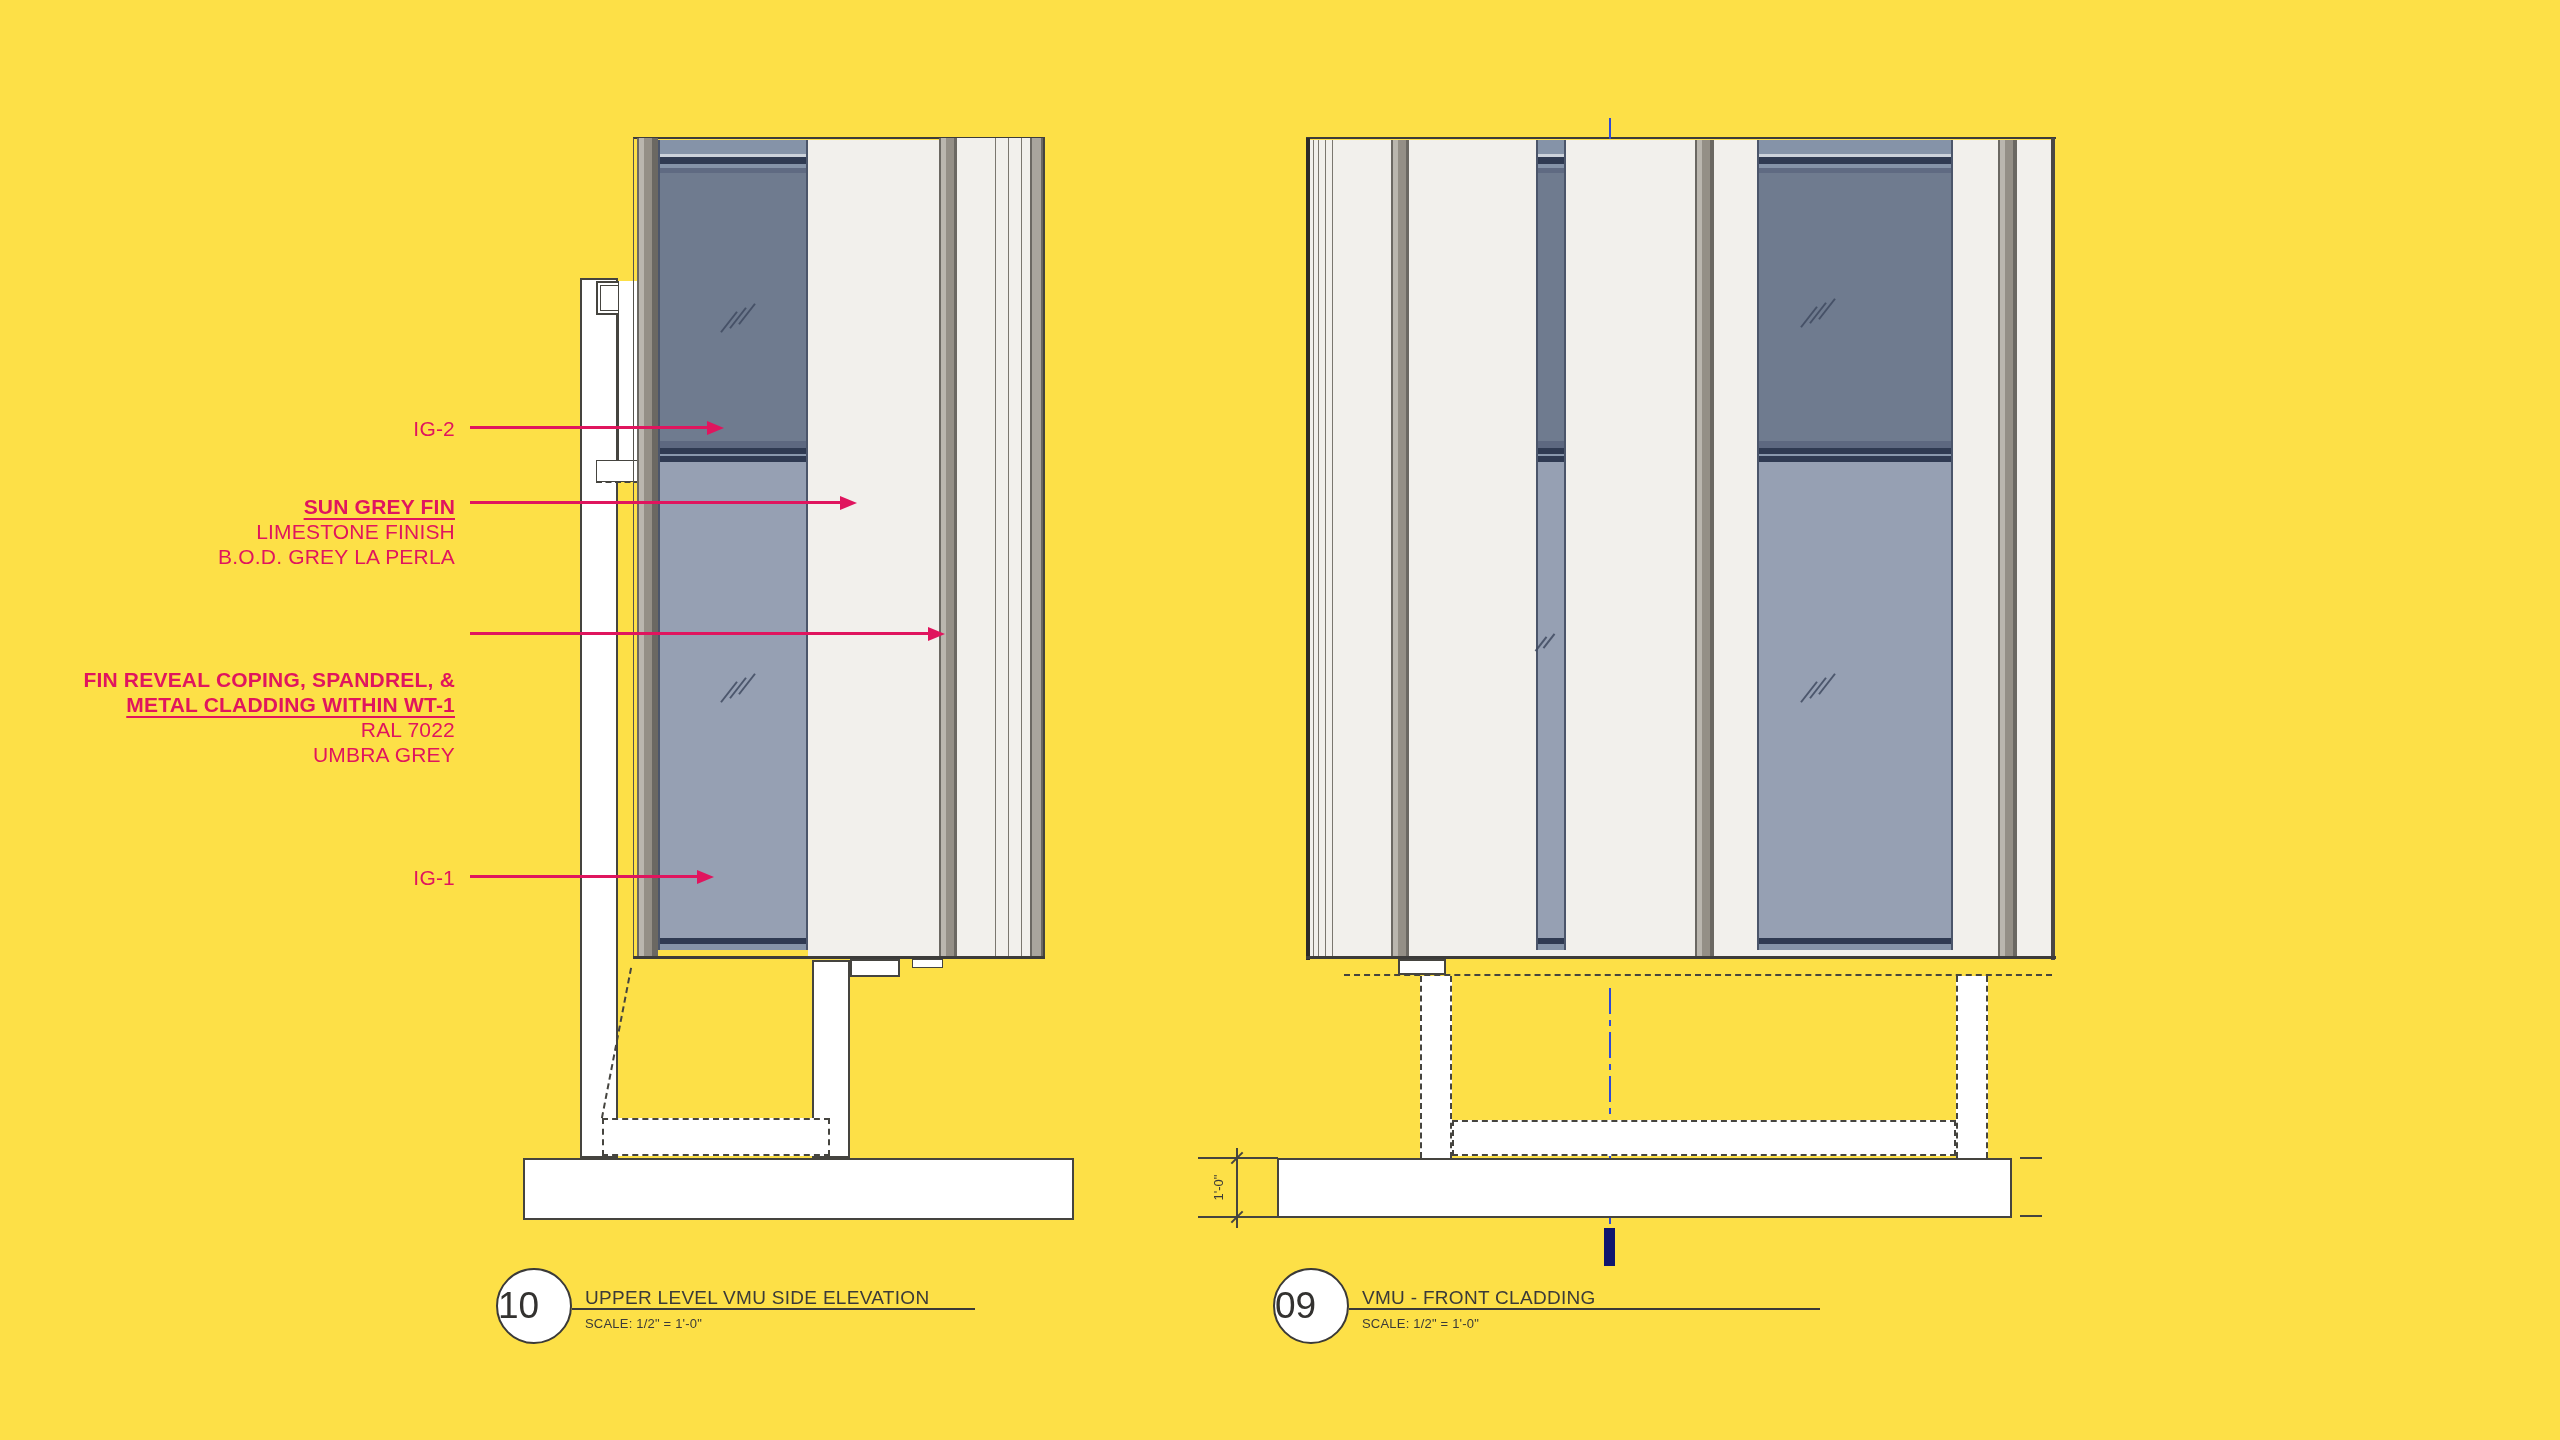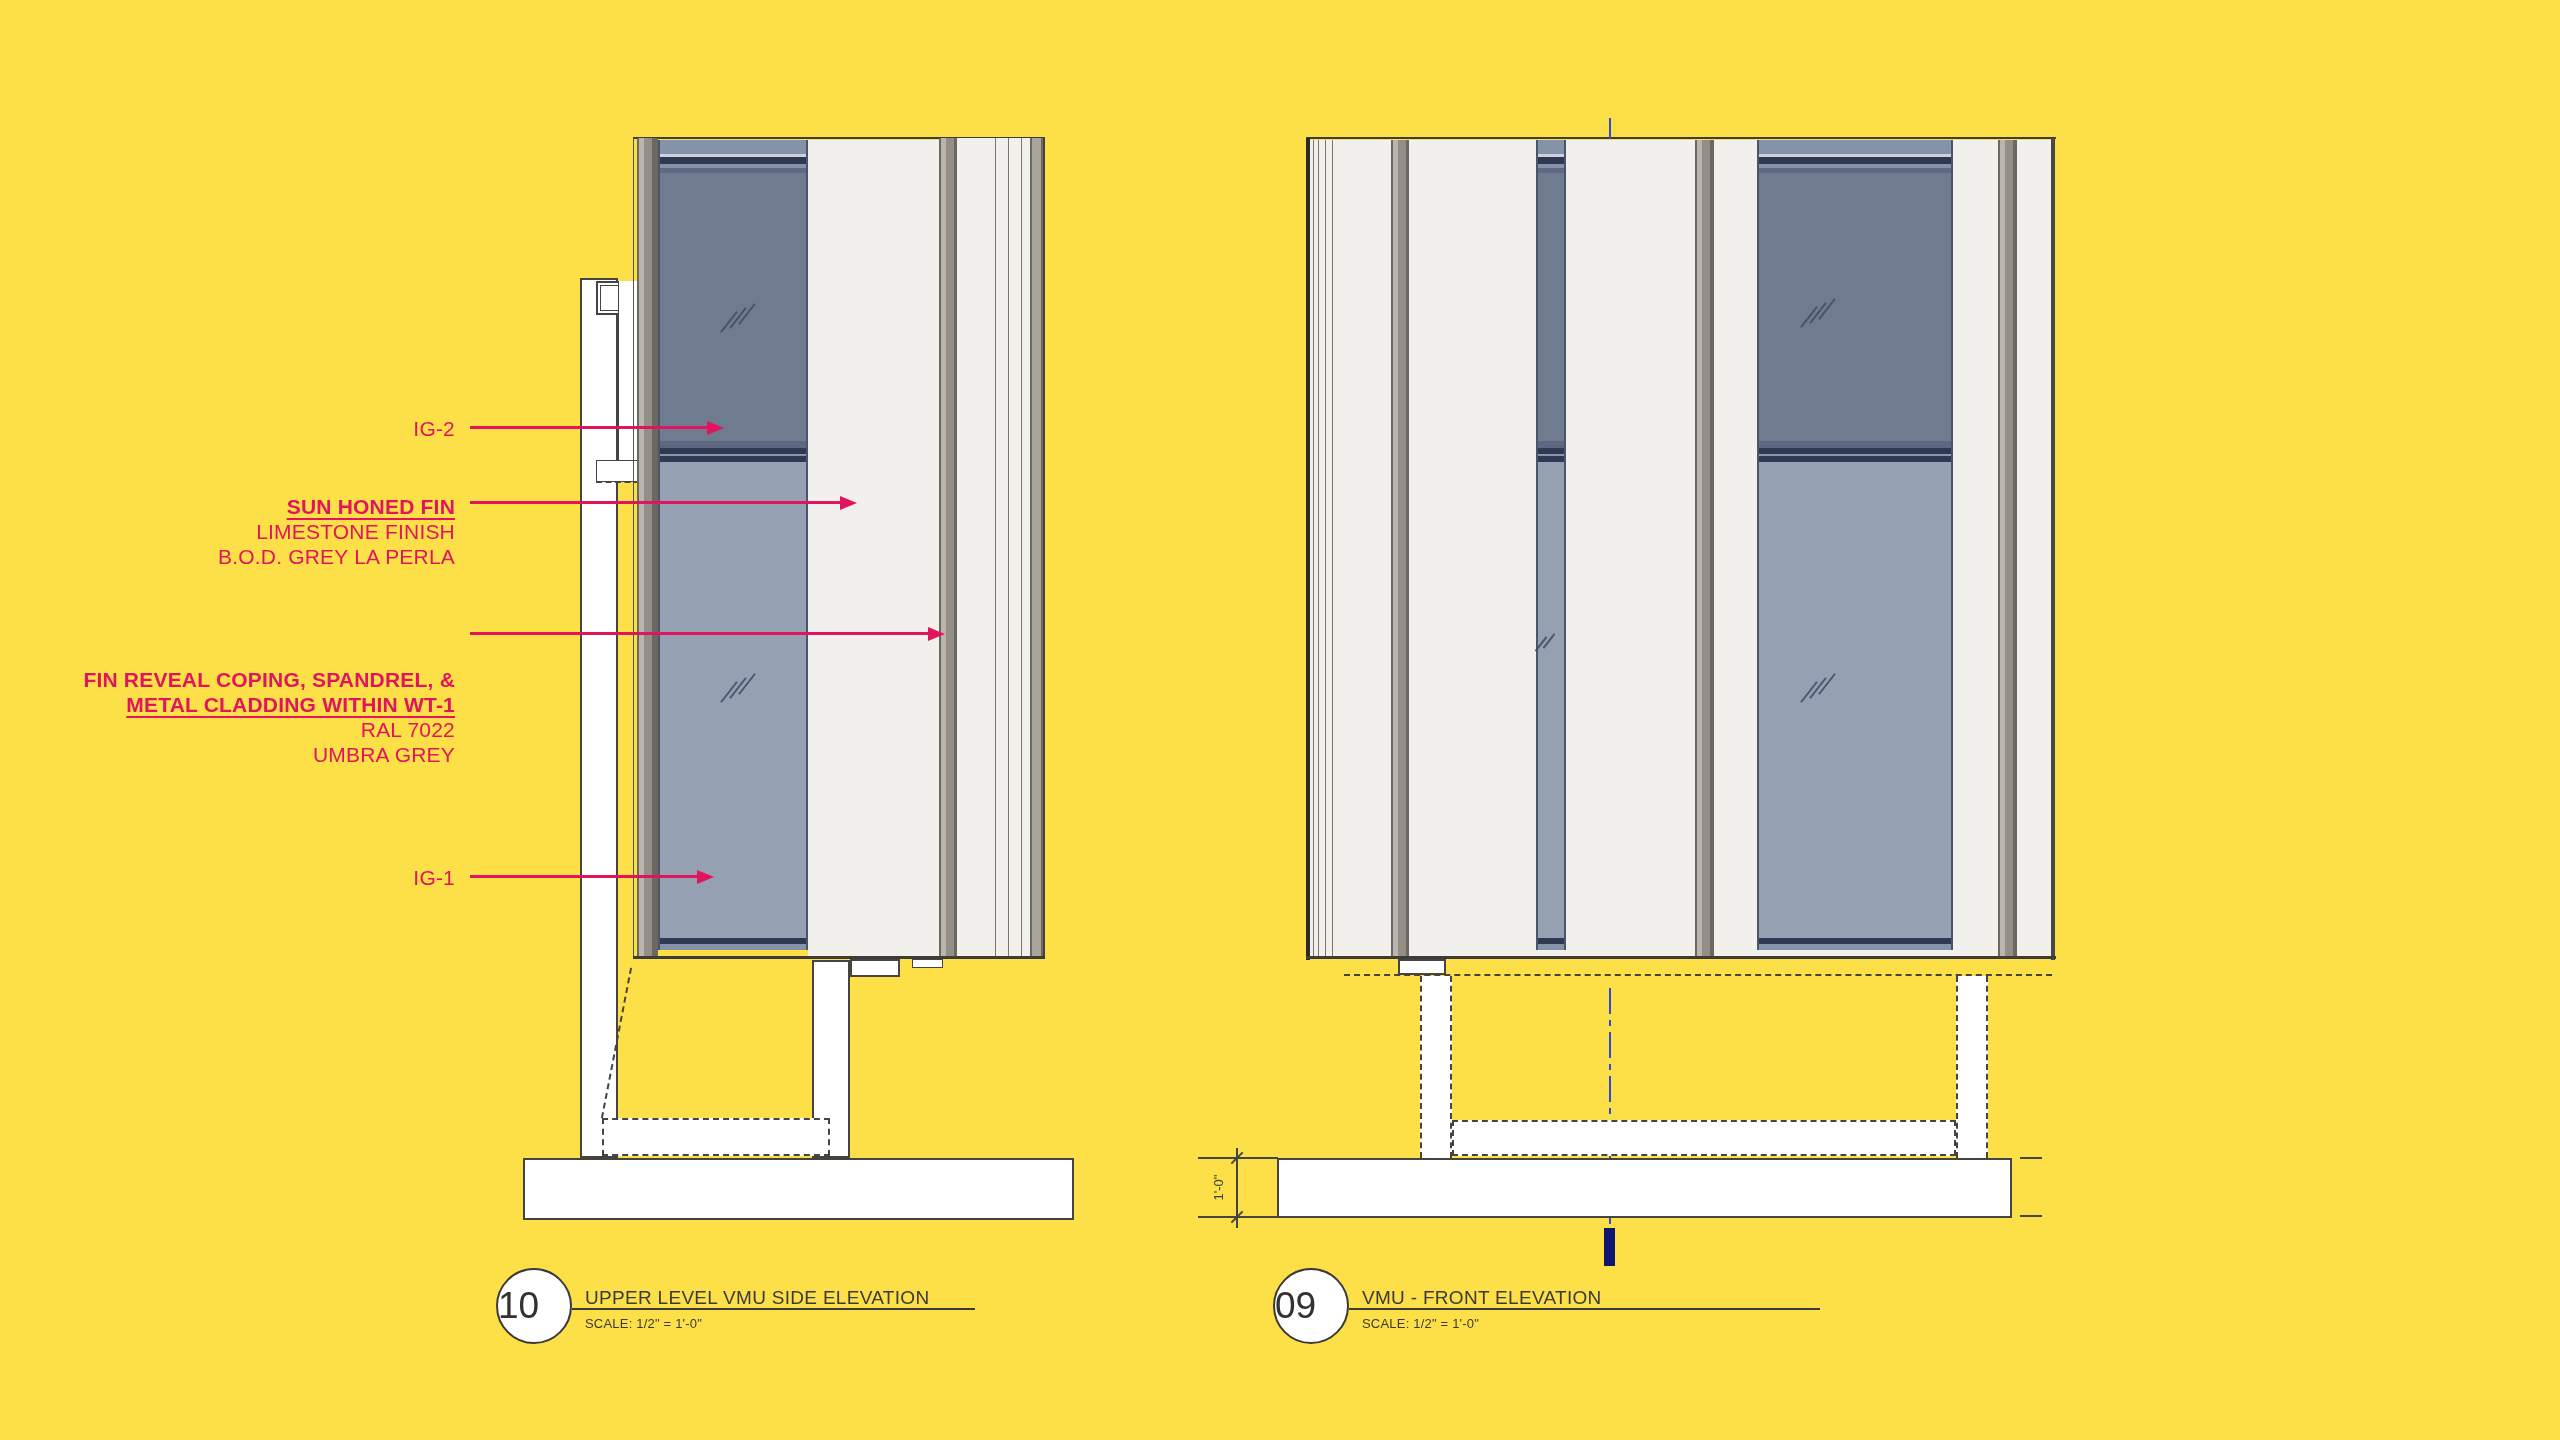--- a/index.html
+++ b/index.html
@@ -147,21 +147,21 @@
   <div class="abs dimtick" style="left:1229px;top:1216px;"></div>
   <div class="abs dimtxt" style="left:1193px;top:1180px;width:50px;text-align:center;">1'-0"</div>
 
   <div class="abs ann" style="left:35px;top:416px;width:420px;">
     <div>IG-2</div>
   </div>
   <div class="abs lead" style="left:470px;top:426px;width:238px;"></div>
   <div class="abs ahead" style="left:707px;top:421px;"></div>
 
   <div class="abs ann" style="left:35px;top:494px;width:420px;">
-    <div class="hd un">SUN HONED FIN</div>
+    <div class="hd un">SUN GREY FIN</div>
     <div>LIMESTONE FINISH</div>
     <div>B.O.D. GREY LA PERLA</div>
   </div>
   <div class="abs lead" style="left:470px;top:501px;width:371px;"></div>
   <div class="abs ahead" style="left:840px;top:496px;"></div>
 
   <div class="abs ann" style="left:35px;top:619px;width:420px;margin-top:48px;">
     <div class="hd">FIN REVEAL COPING, SPANDREL, &amp;</div>
     <div class="hd un">METAL CLADDING WITHIN WT-1</div>
     <div>RAL 7022</div>
@@ -179,17 +179,17 @@
   <div class="abs circ" style="left:496px;top:1268px;">
     <span>10</span>
   </div>
   <div class="abs ttl" style="left:585px;top:1287px;">UPPER LEVEL VMU SIDE ELEVATION</div>
   <div class="abs hline" style="left:572px;top:1308px;width:403px;height:2px;"></div>
   <div class="abs scl" style="left:585px;top:1316px;">SCALE:  1/2" = 1'-0"</div>
 
   <div class="abs circ" style="left:1273px;top:1268px;">
     <span>09</span>
   </div>
-  <div class="abs ttl" style="left:1362px;top:1287px;">VMU - FRONT ELEVATION</div>
+  <div class="abs ttl" style="left:1362px;top:1287px;">VMU - FRONT CLADDING</div>
   <div class="abs hline" style="left:1349px;top:1308px;width:471px;height:2px;"></div>
   <div class="abs scl" style="left:1362px;top:1316px;">SCALE:  1/2" = 1'-0"</div>
 
 </div>
 
 </body></html>

